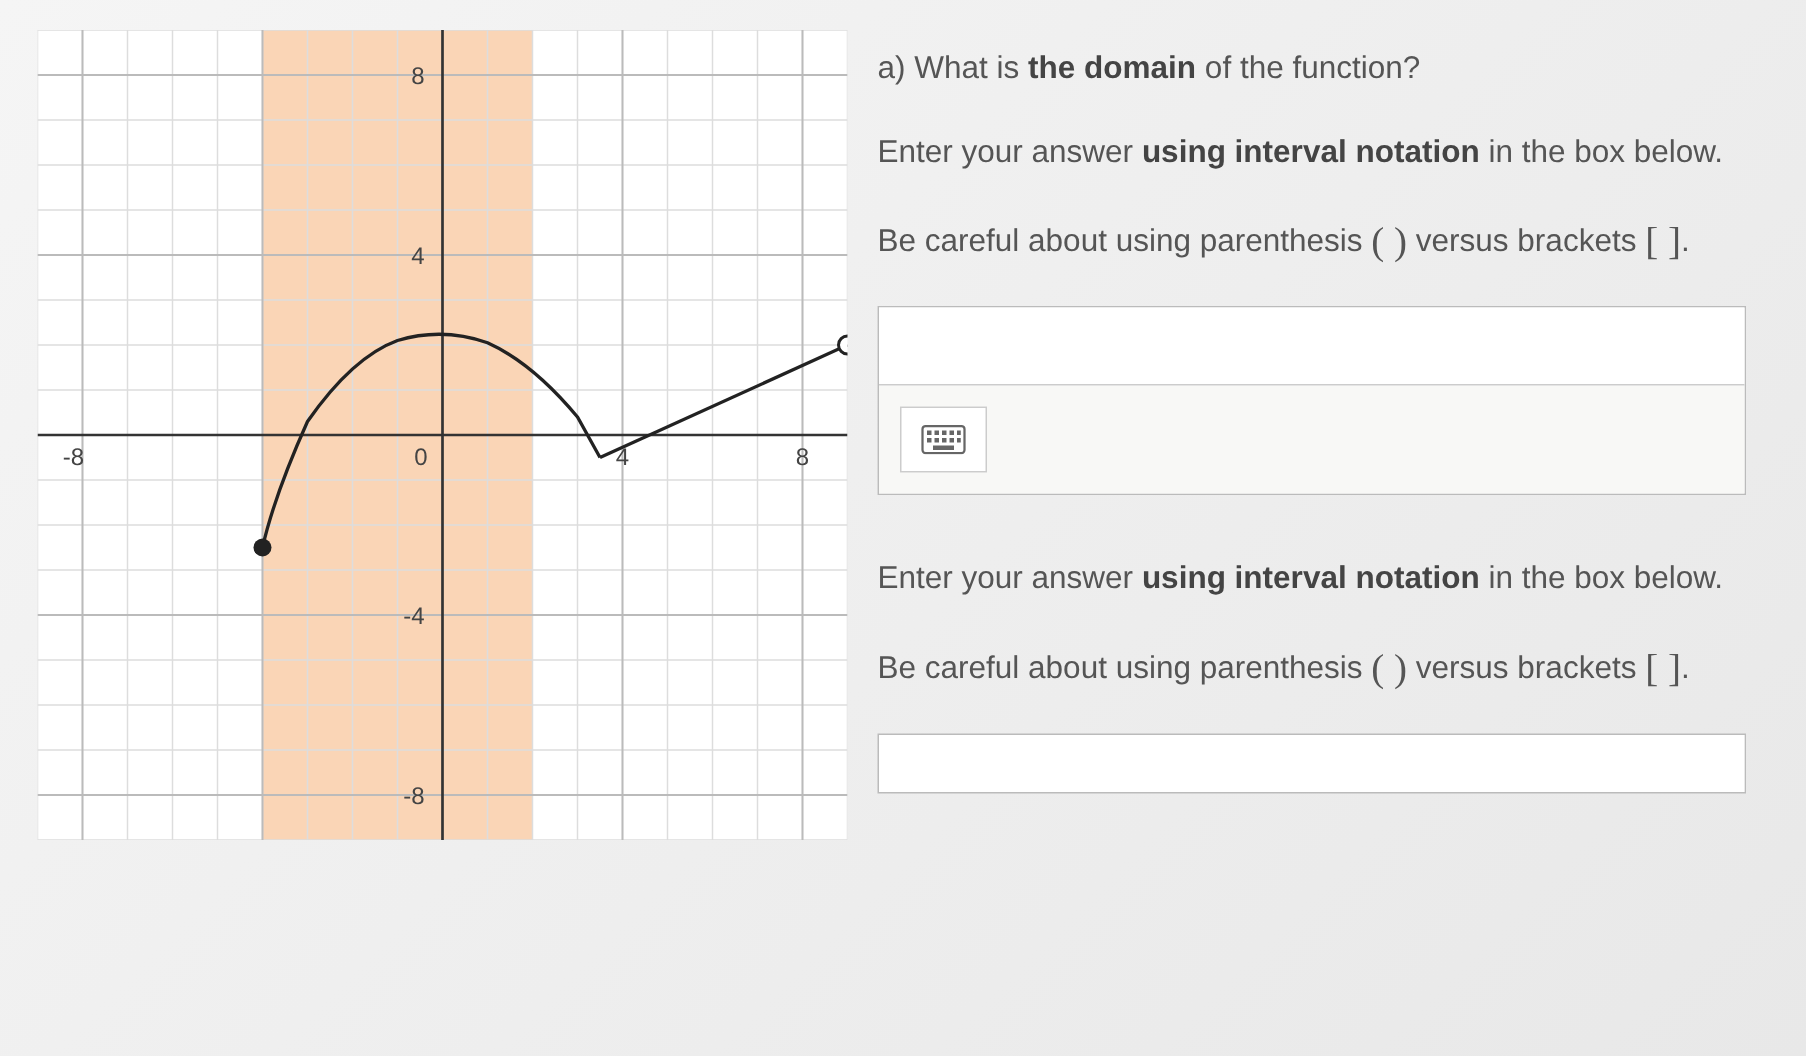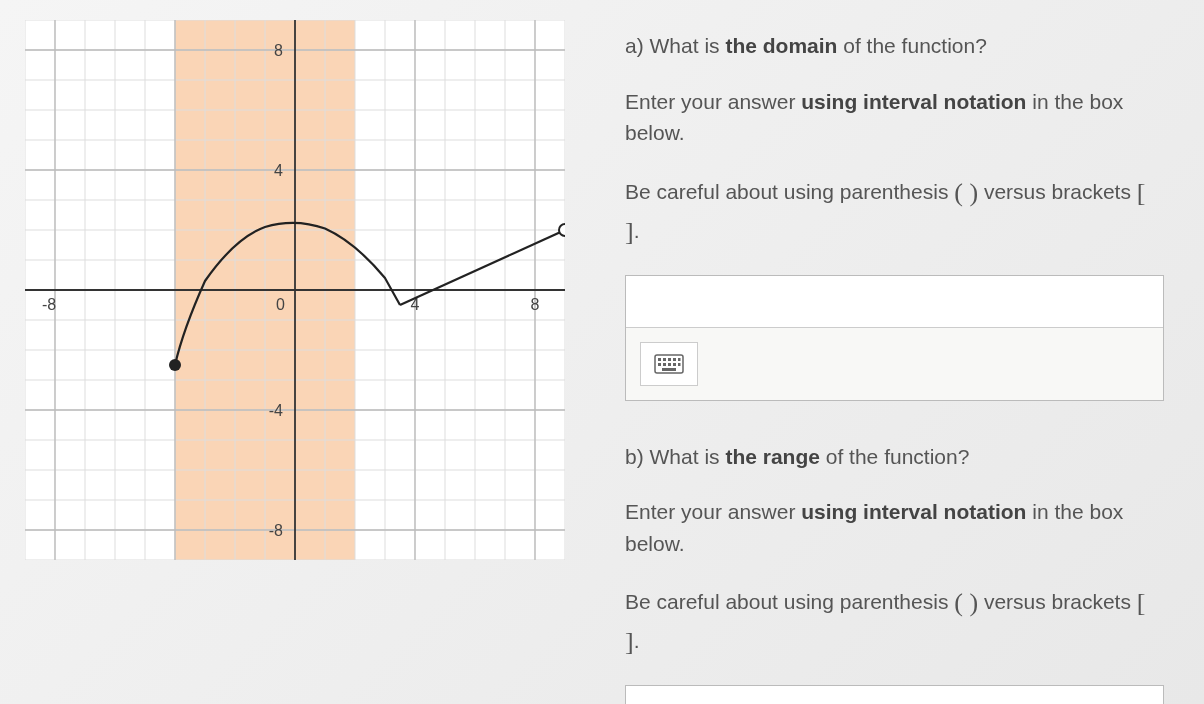--- a/index.html
+++ b/index.html
@@ -27,21 +27,20 @@
     }
     .question-panel {
       flex: 1;
       padding: 30px 40px 0 0;
       font-size: 21px;
       line-height: 1.5;
       color: #555;
     }
     .question-block {
       margin-bottom: 40px;
-      margin-left: 40px;
     }
     .question-block p {
       margin-bottom: 24px;
     }
     strong { font-weight: bold; color: #444; }
     .paren { font-family: 'Times New Roman', serif; font-size: 26px; vertical-align: -2px; }
     .bracket { font-family: 'Times New Roman', serif; font-size: 26px; vertical-align: -2px; }
     .answer-box {
       border: 1px solid #bbb;
       background: #fff;
@@ -207,24 +206,20 @@
                 <rect x="24" y="9" width="2.5" height="3" fill="#666"></rect>
               <rect x="8" y="14" width="14" height="3" fill="#666"></rect>
             </svg>
           </div>
         </div>
       </div>
     </div>
 
     <div class="question-block">
       <p>
-        <span>b)</span>
-        <span>What is </span><strong>the range</strong><span> of the function?</span>
-      </p>
-      <p>
         <span>Enter your answer </span><strong>using interval notation</strong><span> in the box below.</span>
       </p>
       <p>
         <span>Be careful about using parenthesis </span><span class="paren">(   )</span><span> versus brackets </span><span class="bracket">[   ]</span><span>.</span>
       </p>
       <div class="answer-box-small">
         <input class="answer-input" style="border: none; height: 38px;" type="text">
       </div>
     </div>
 

